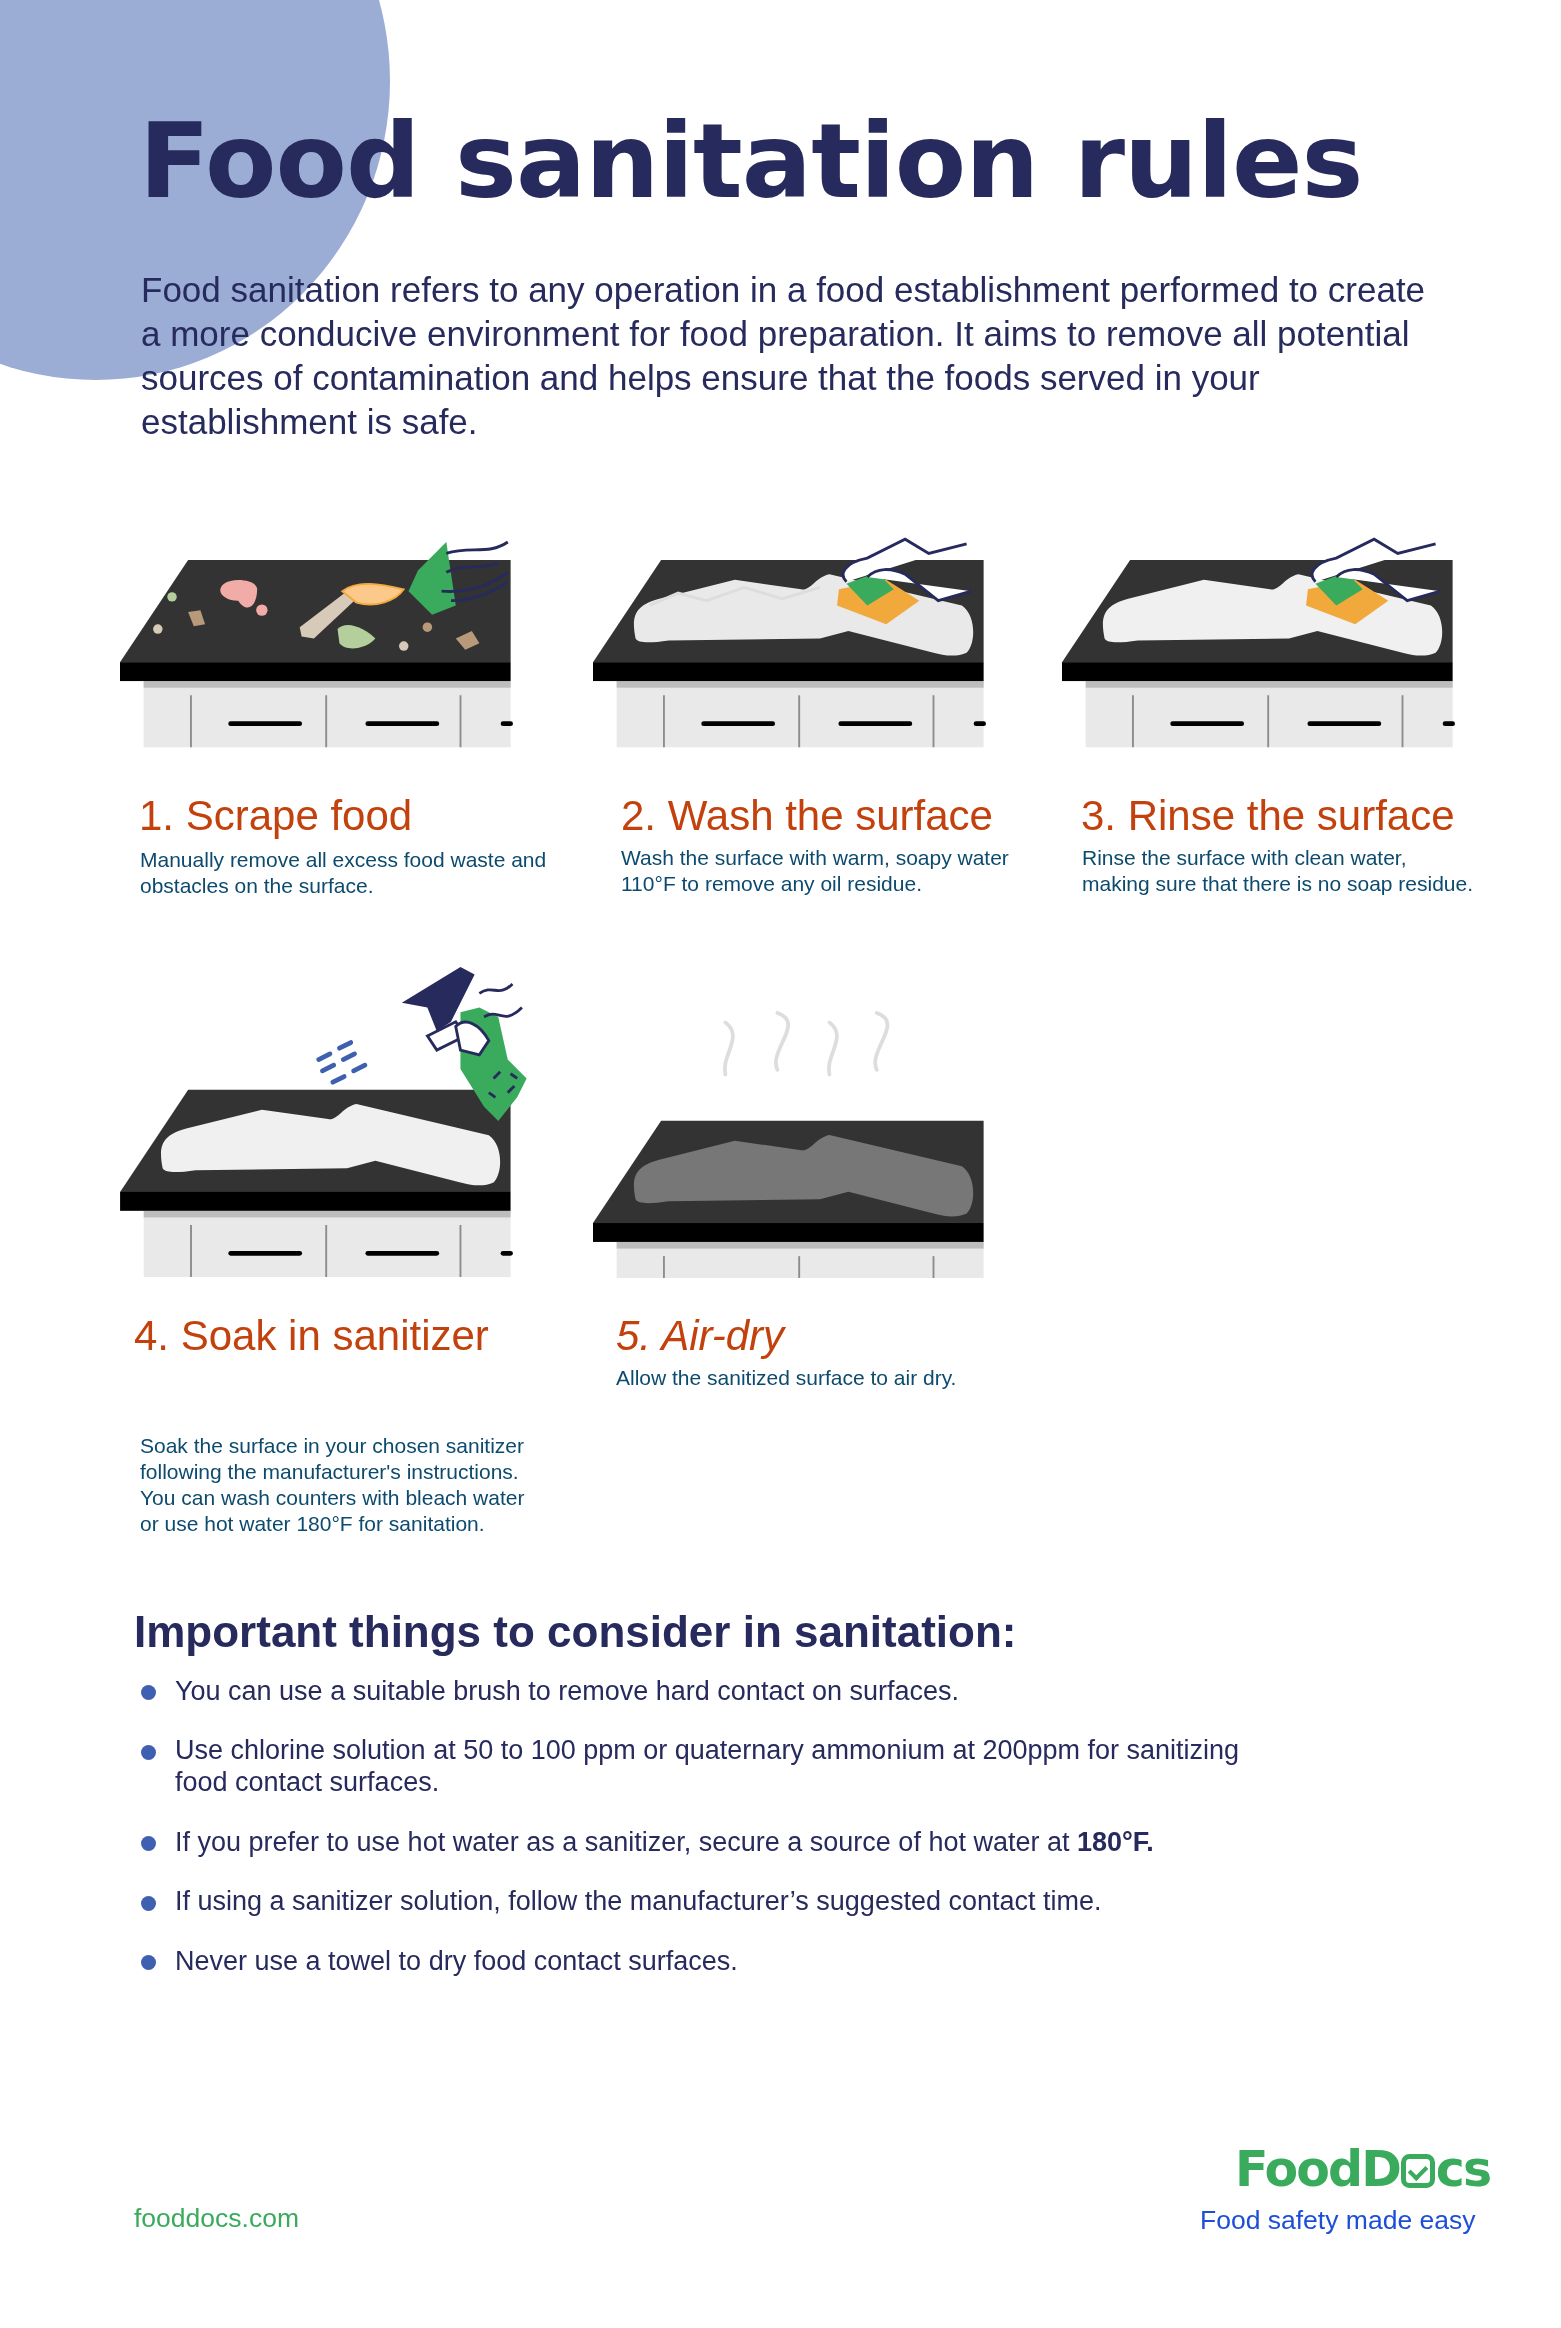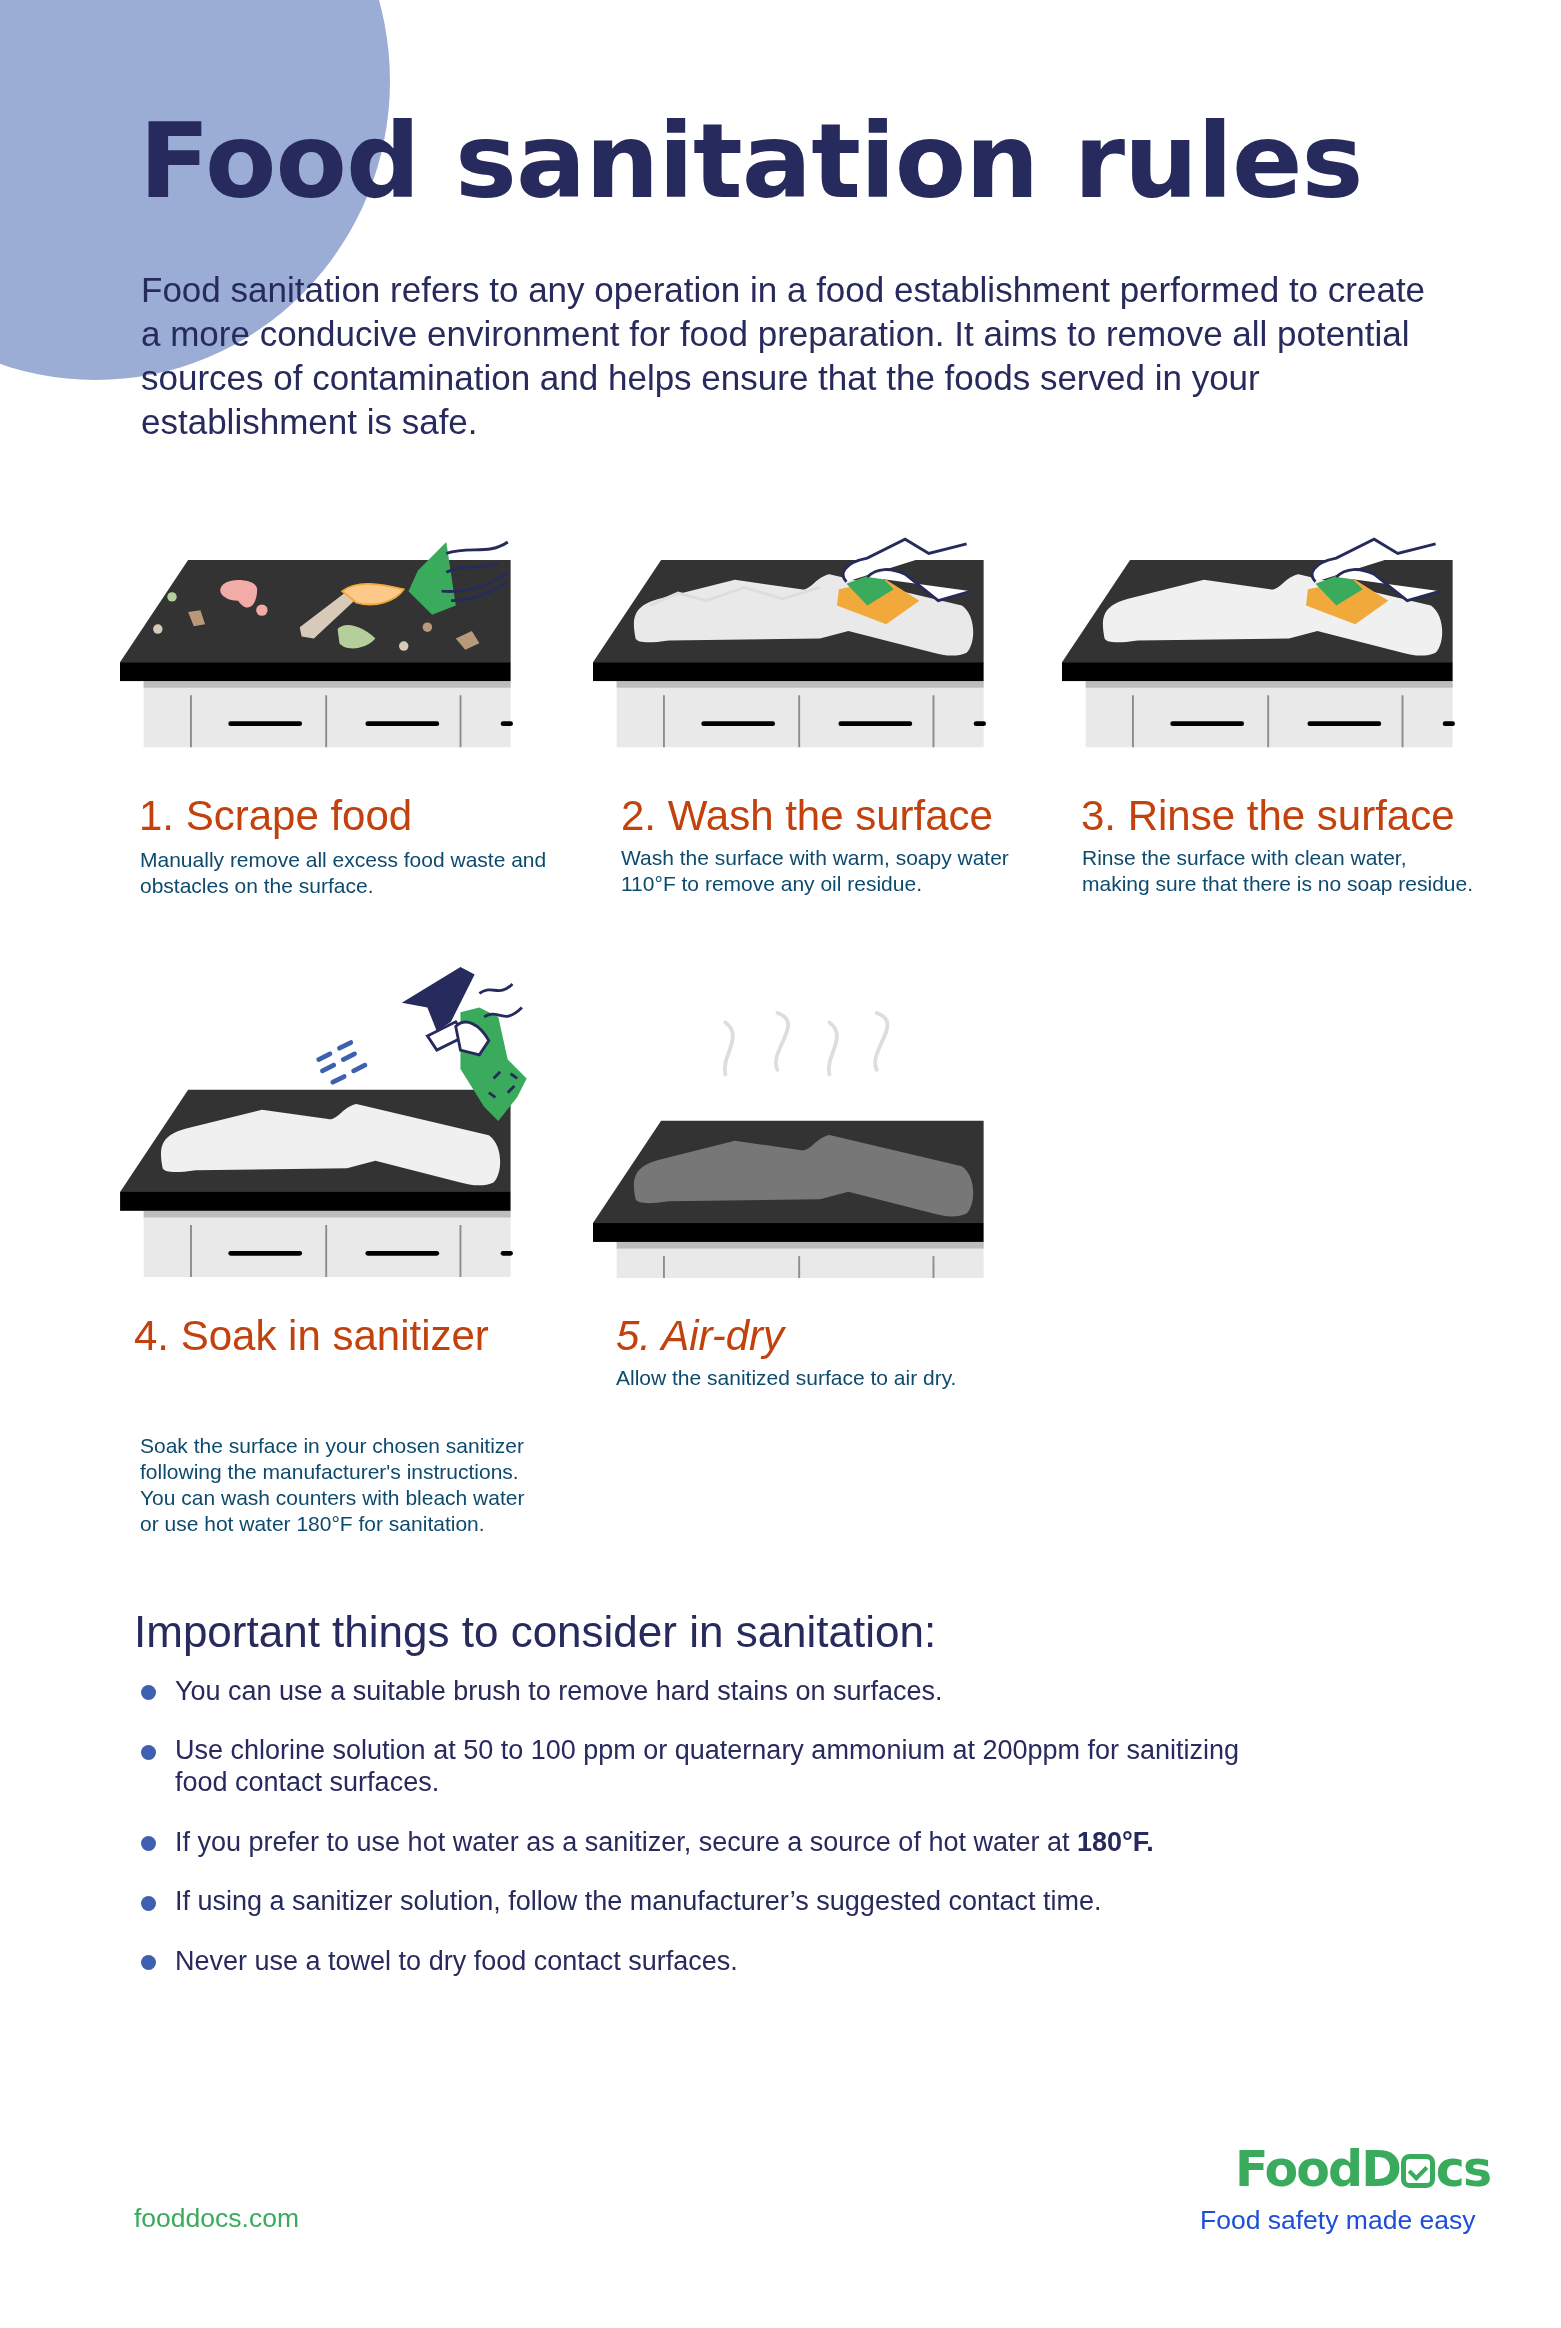--- a/index.html
+++ b/index.html
@@ -27,21 +27,21 @@
   .step { position: absolute; }
   .step svg { display: block; }
   .step-title {
     position: absolute; font-size: 42px; line-height: 49px; white-space: nowrap;
     color: #c2410c; margin: 0; font-weight: normal;
   }
   .step-desc {
     position: absolute; font-size: 21px; line-height: 26px; color: #0c4a6e; margin: 0;
   }
   .tips-heading {
-    position: absolute; left: 134px; top: 1607px; font-size: 44px; margin: 0; font-weight: normal;
+    position: absolute; left: 134px; top: 1607px; font-size: 44px; margin: 0; font-weight: bold;
     color: #272a5c;
   }
   .tips { position: absolute; left: 139px; top: 1675px; width: 1136px; margin: 0; padding: 0; list-style: none; }
   .tip { position: relative; padding-left: 36px; font-size: 27px; line-height: 32px; margin-bottom: 27.4px; color: #272a5c; }
   .tip .dot { position: absolute; left: 1.9px; top: 10.4px; width: 15px; height: 15px; border-radius: 50%; background: #3f5fb0; }
   .tip b { font-weight: bold; }
   .footer-url { position: absolute; left: 134px; top: 2203px; font-size: 26.5px; color: #3aab5c; }
   .logo { position: absolute; left: 1235px; top: 2141px; font-size: 49px; font-weight: bold; color: #3aab5c; letter-spacing: -1.9px; font-family: "DejaVu Sans", sans-serif; }
   .logo .check { display: inline-block; width: 34px; height: 34px; border: 5.7px solid #3aab5c; border-radius: 8.5px; box-sizing: border-box; position: relative; vertical-align: -1.9px; margin: 0 0.9px; }
   .logo .check::after { content: ""; position: absolute; left: 5.7px; top: 2.8px; width: 7.6px; height: 13.2px; border-right: 4.7px solid #3aab5c; border-bottom: 4.7px solid #3aab5c; transform: rotate(45deg); }
@@ -163,21 +163,21 @@
       <path d="M250,30 C270,45 245,65 250,85"></path>
       <path d="M300,20 C330,30 290,60 300,80"></path>
     </g>
   </svg>
 </div>
 <h2 class="step-title" style="left:616px; top:1311px;font-style:italic;">5. Air-dry</h2>
 <p class="step-desc" style="left:616px; top:1365px; width:454px;">Allow the sanitized surface to air dry.</p>
 
 <h2 class="tips-heading">Important things to consider in sanitation:</h2>
 <ul class="tips">
-  <li class="tip"><span class="dot"></span><span>You can use a suitable brush to remove hard stains on surfaces.</span></li>
+  <li class="tip"><span class="dot"></span><span>You can use a suitable brush to remove hard contact on surfaces.</span></li>
   <li class="tip"><span class="dot"></span><span>Use chlorine solution at 50 to 100 ppm or quaternary ammonium at 200ppm for sanitizing food contact surfaces.</span></li>
   <li class="tip"><span class="dot"></span><span>If you prefer to use hot water as a sanitizer, secure a source of hot water at </span><b>180°F.</b></li>
   <li class="tip"><span class="dot"></span><span>If using a sanitizer solution, follow the manufacturer’s suggested contact time.</span></li>
   <li class="tip"><span class="dot"></span><span>Never use a towel to dry food contact surfaces.</span></li>
 </ul>
 
 <a class="footer-url">fooddocs.com</a>
 <div class="logo"><span>FoodD</span><span class="check"></span><span>cs</span></div>
 <div class="tagline">Food safety made easy</div>
 

